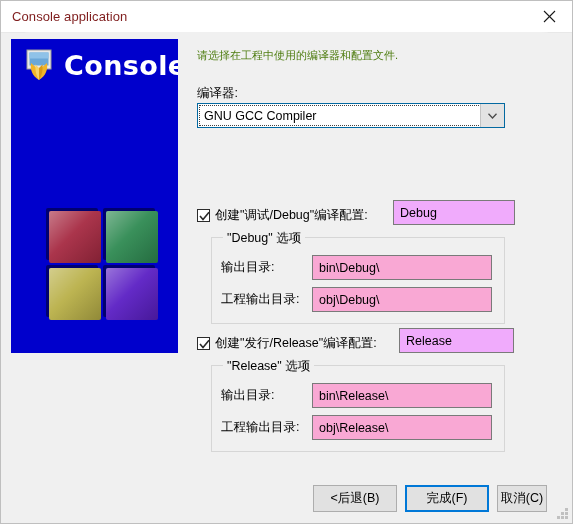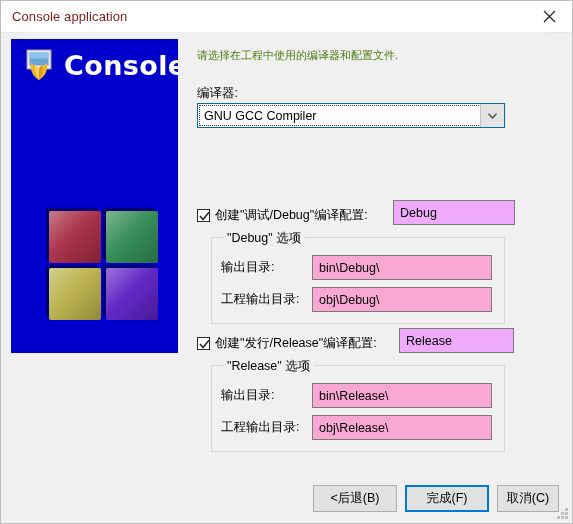--- a/index.html
+++ b/index.html
@@ -295,21 +295,21 @@
     font-size: 12.5px;
     color: #000;
     cursor: default;
     padding: 0;
     display: flex;
     align-items: center;
     justify-content: center;
   }
   .btn-back   { left: 312px; width: 84px; }
   .btn-finish { left: 404px; width: 84px; border: 2px solid #0078d7; background: #e1e1e1; }
-  .btn-cancel { left: 496px; width: 62px; }
+  .btn-cancel { left: 496px; width: 50px; }
 
   .grip {
     position: absolute;
     right: 3px;
     bottom: 3px;
     width: 13px;
     height: 13px;
   }
   .grip i {
     position: absolute;

